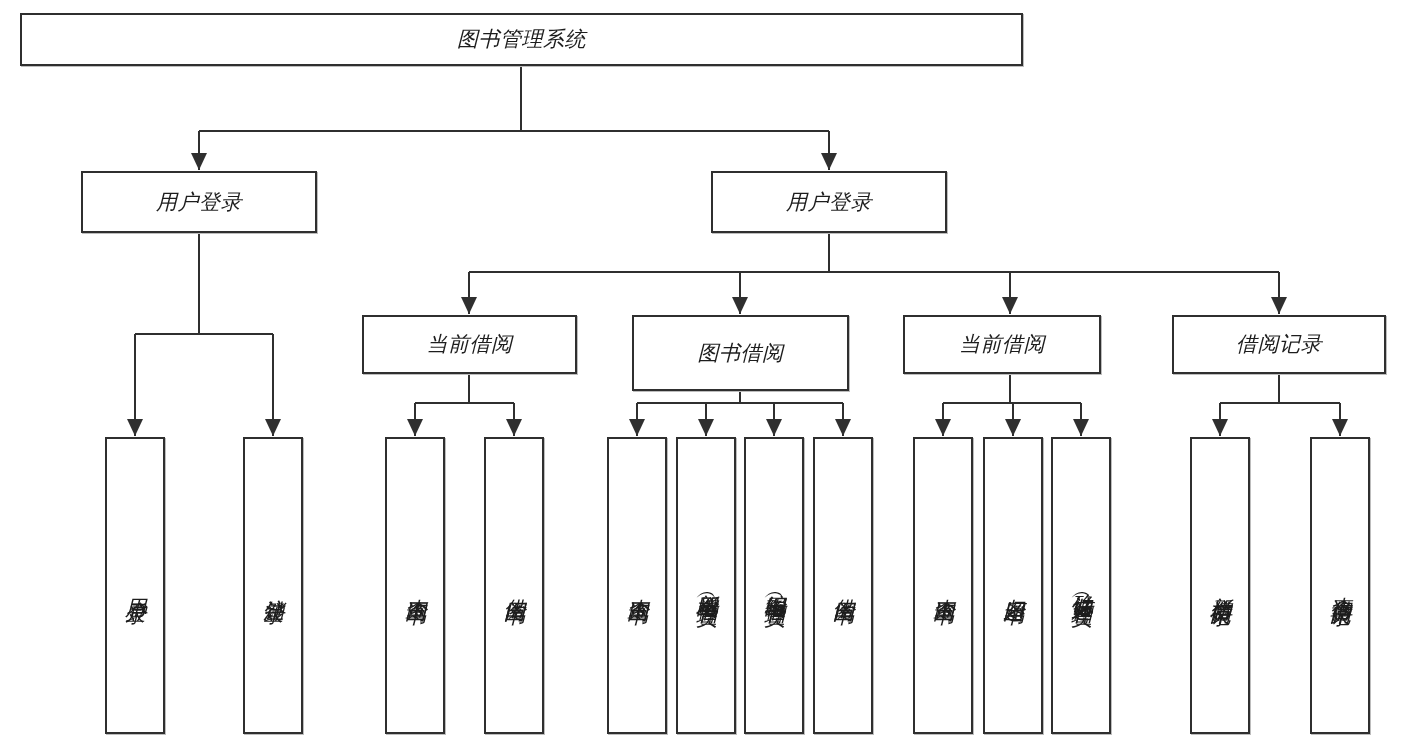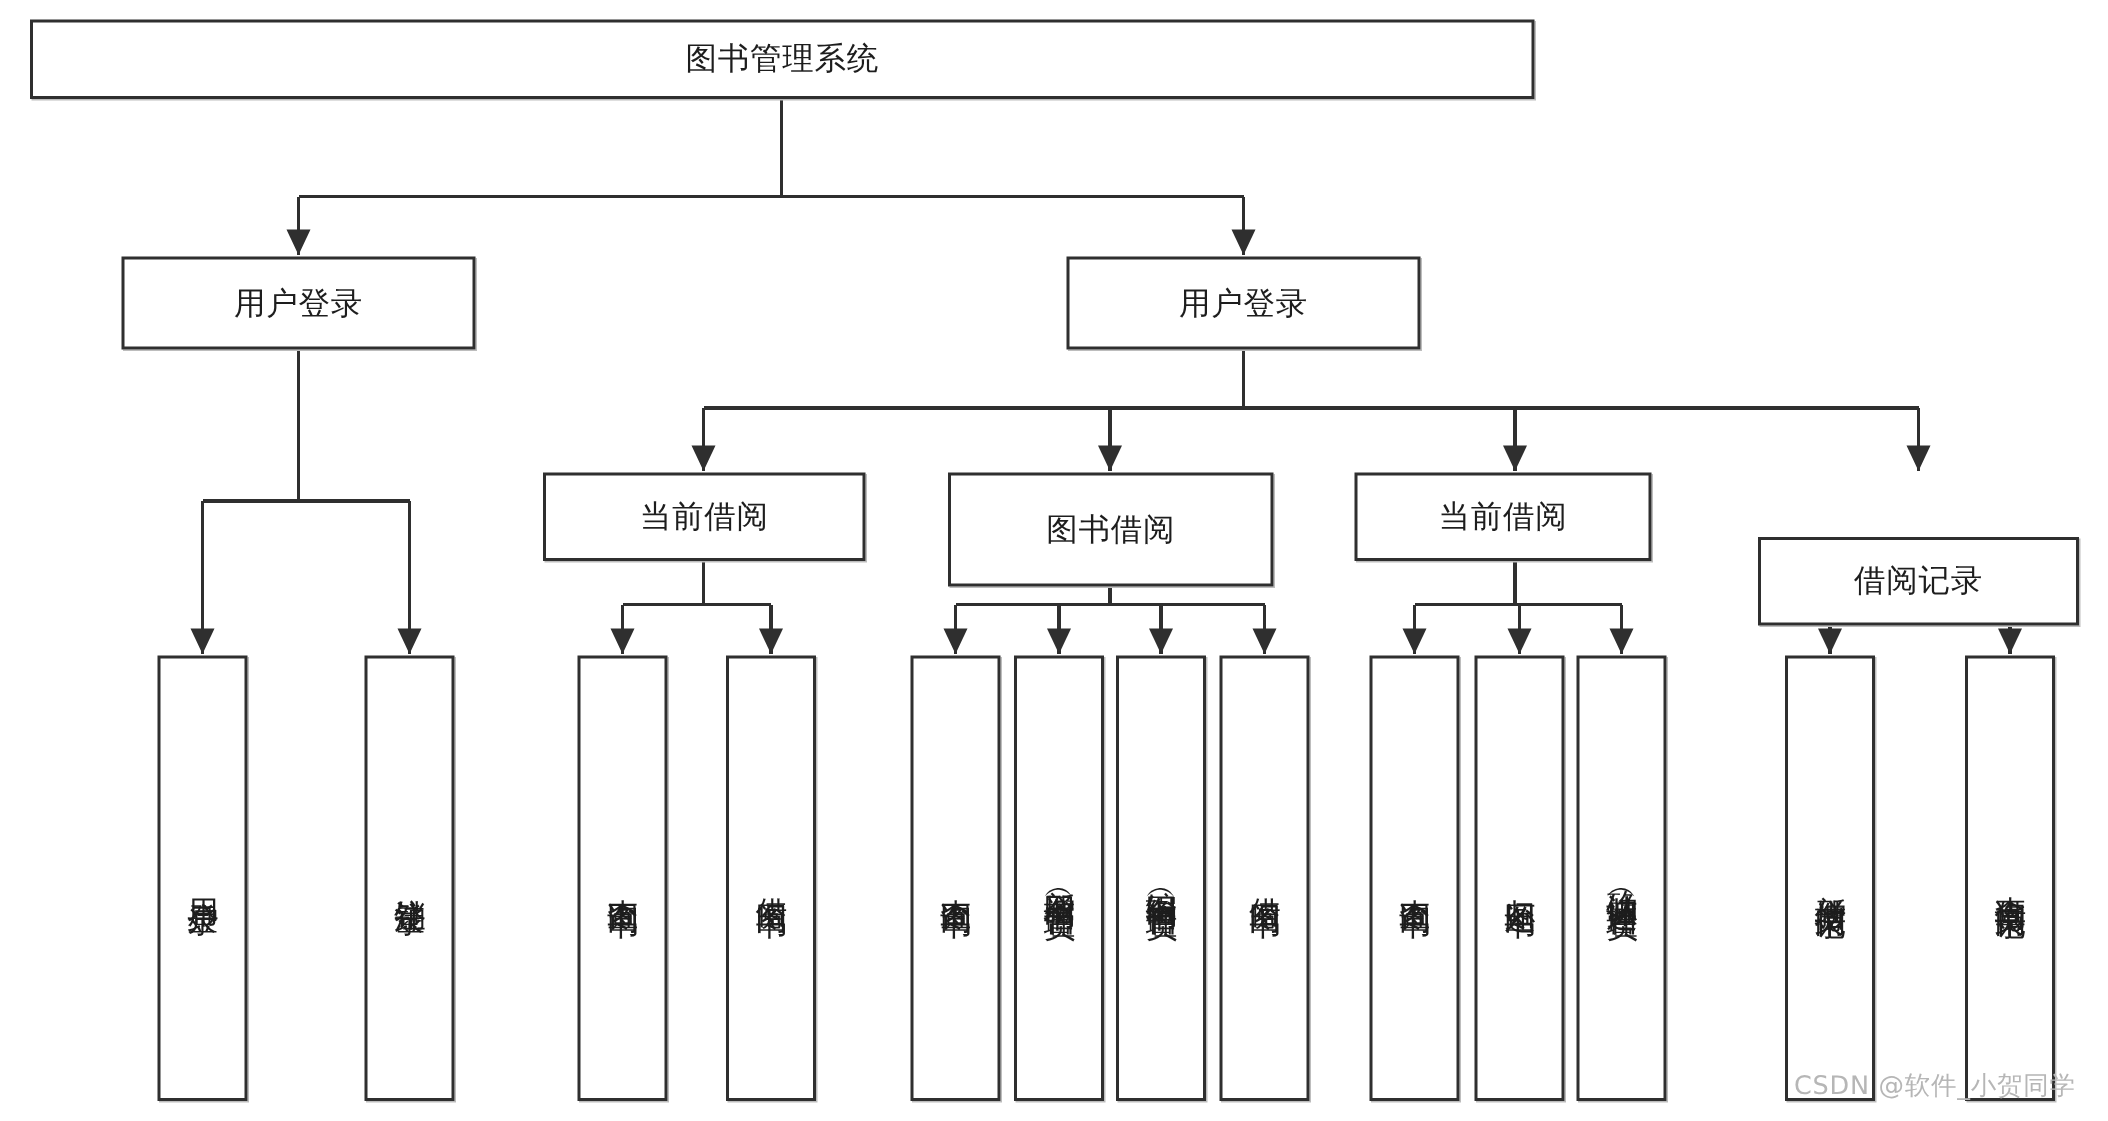--- a/index.html
+++ b/index.html
@@ -35,20 +35,21 @@
     align-items: center;
     justify-content: center;
     color: #1d1d1d;
   }
   .node-label {
     display: block;
     text-align: right;
     line-height: 1.08;
     letter-spacing: 0.5px;
     white-space: nowrap;
+    font-style: italic;
   }
   .node.horizontal .node-label {
     font-size: 21px;
   }
   .node.vertical {
     align-items: center;
     justify-content: center;
   }
   .node.vertical .node-label {
     writing-mode: vertical-rl;
@@ -137,21 +138,21 @@
       </div>
       <div class="node horizontal" style="left: 362px; top: 315px; width: 215px; height: 59px;">
         <span class="node-label">当前借阅</span>
       </div>
       <div class="node horizontal" style="left: 632px; top: 315px; width: 217px; height: 76px;">
         <span class="node-label">图书借阅</span>
       </div>
       <div class="node horizontal" style="left: 903px; top: 315px; width: 198px; height: 59px;">
         <span class="node-label">当前借阅</span>
       </div>
-      <div class="node horizontal" style="left: 1172px; top: 315px; width: 214px; height: 59px; margin-top: 43px;">
+      <div class="node horizontal" style="left: 1172px; top: 315px; width: 214px; height: 59px;">
         <span class="node-label">借阅记录</span>
       </div>
       <div class="node vertical" style="left: 105px; top: 437px; width: 60px; height: 297px;">
         <span class="node-label">用户登录</span>
       </div>
       <div class="node vertical" style="left: 243px; top: 437px; width: 60px; height: 297px;">
         <span class="node-label">注销登录</span>
       </div>
       <div class="node vertical" style="left: 385px; top: 437px; width: 60px; height: 297px;">
         <span class="node-label">查询图书</span>
@@ -180,14 +181,13 @@
       <div class="node vertical" style="left: 1051px; top: 437px; width: 60px; height: 297px;">
         <span class="node-label">确认归还（管理员）</span>
       </div>
       <div class="node vertical" style="left: 1190px; top: 437px; width: 60px; height: 297px;">
         <span class="node-label">新增借阅记录</span>
       </div>
       <div class="node vertical" style="left: 1310px; top: 437px; width: 60px; height: 297px;">
         <span class="node-label">查询借阅记录</span>
       </div>
     </div>
-  <div class="watermark" style="left:1196px; top:712px;">CSDN @软件_小贺同学</div>
 </div>
 
 </body></html>

